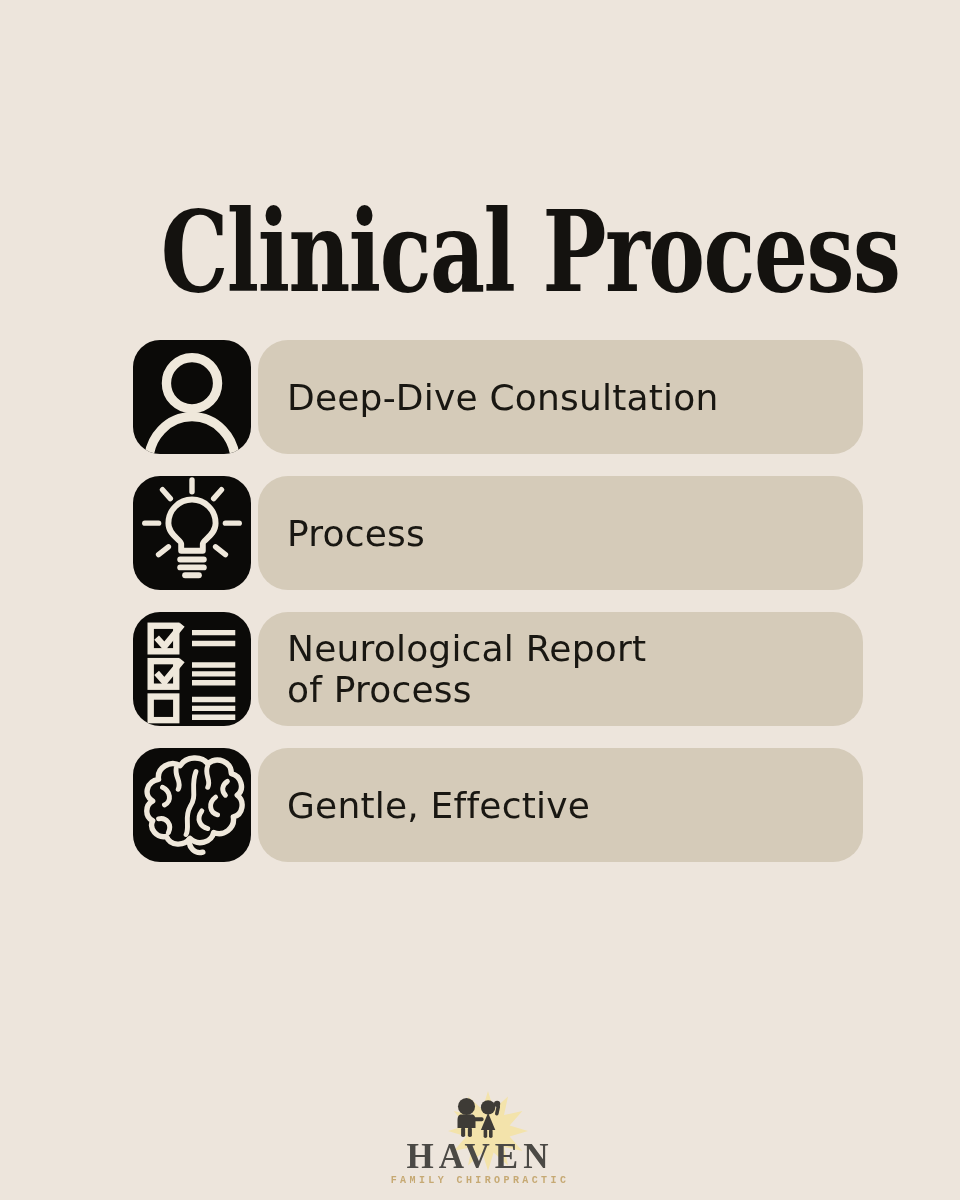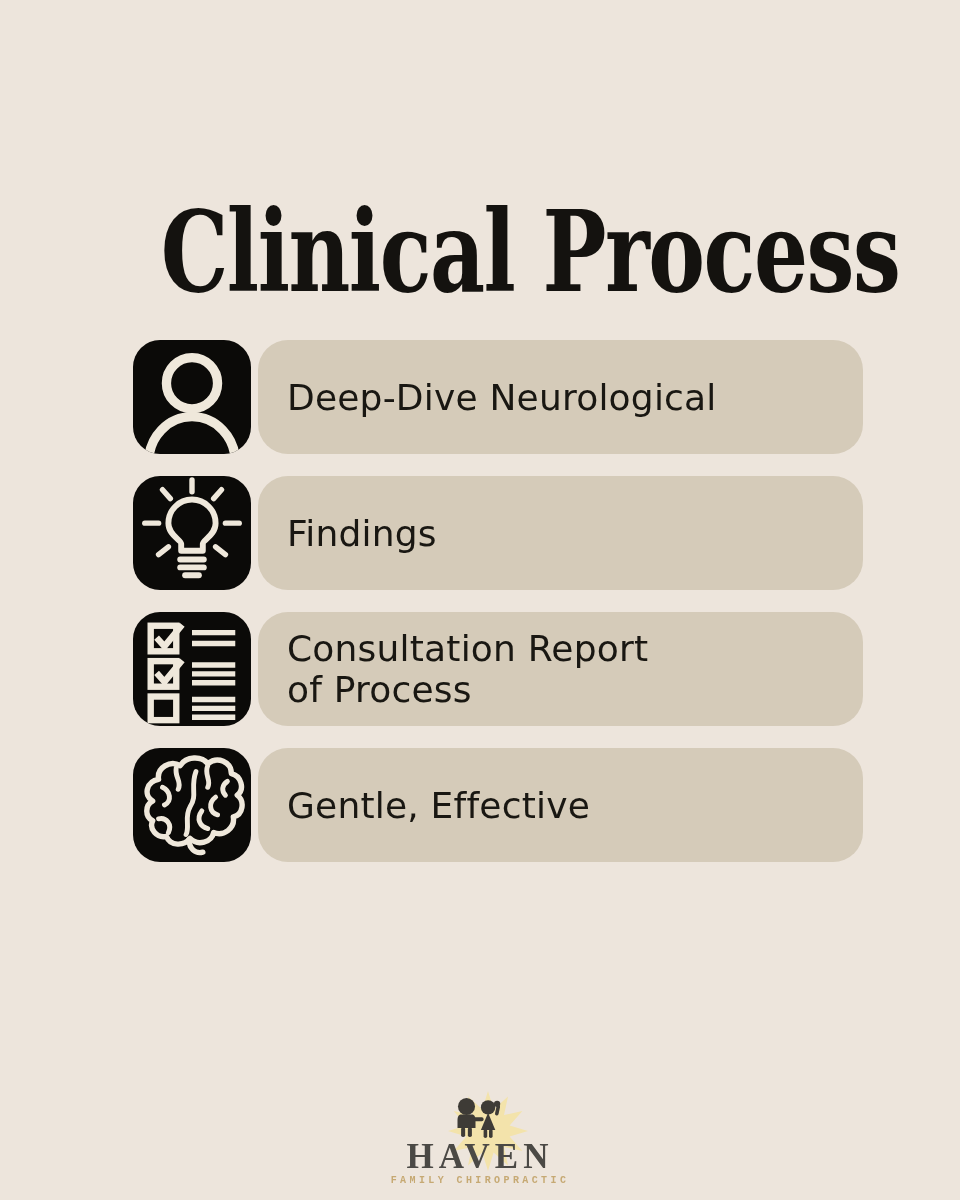--- a/index.html
+++ b/index.html
@@ -153,21 +153,21 @@
     <div class="row">
       <div class="icon-box">
         <svg viewBox="0 0 120 120" preserveAspectRatio="xMidYMid slice">
           <g fill="none" stroke="#EFE8DB" stroke-width="9.5">
             <circle cx="60" cy="46" r="26"></circle>
             <path d="M16,126 A44,46 0 0 1 104,126"></path>
           </g>
         </svg>
       </div>
       <div class="pill">
-        <span class="line">Deep-Dive Neurological</span>
+        <span class="line">Deep-Dive Consultation</span>
       </div>
     </div>
 
     <div class="row">
       <div class="icon-box">
         <svg viewBox="0 0 120 120" preserveAspectRatio="xMidYMid slice">
           <g fill="none" stroke="#EFE8DB" stroke-width="6" stroke-linecap="round" stroke-linejoin="round">
             <path d="M49,78 L49,71 C49,67 36,62 36,50 A24,24 0 1 1 84,50 C84,62 71,67 71,71 L71,78 Z"></path>
             <path d="M48,87 L72,87"></path>
             <path d="M48,95 L72,95"></path>
@@ -176,21 +176,21 @@
             <path d="M30,16 L38,25" stroke-width="5.5"></path>
             <path d="M90,16 L82,25" stroke-width="5.5"></path>
             <path d="M12,50 L26,50" stroke-width="5.5"></path>
             <path d="M108,50 L94,50" stroke-width="5.5"></path>
             <path d="M26,82 L36,74" stroke-width="5.5"></path>
             <path d="M94,82 L84,74" stroke-width="5.5"></path>
           </g>
         </svg>
       </div>
       <div class="pill">
-        <span class="line">Findings</span>
+        <span class="line">Process</span>
       </div>
     </div>
 
 
     <div class="row">
       <div class="icon-box">
         <svg viewBox="0 0 120 120" preserveAspectRatio="xMidYMid slice">
           <g fill="none" stroke="#EFE8DB" stroke-width="6.5" stroke-linejoin="miter">
             <rect x="18" y="16" width="26" height="26"></rect>
             <path d="M24,28 L32,37 L50,15"></path>
@@ -204,21 +204,21 @@
                 <path d="M60,65 L104,65"></path>
                 <path d="M60,74 L104,74"></path>
               <path d="M60,91 L104,91"></path>
                 <path d="M60,100 L104,100"></path>
                 <path d="M60,109 L104,109"></path>
             </g>
           </g>
         </svg>
       </div>
       <div class="pill">
-        <span class="line">Consultation Report</span>
+        <span class="line">Neurological Report</span>
           <span class="line">of Process</span>
       </div>
     </div>
 
     <div class="row">
       <div class="icon-box">
         <svg viewBox="0 0 120 120" preserveAspectRatio="xMidYMid slice">
           <g fill="none" stroke="#EFE8DB" stroke-width="5.5" stroke-linecap="round" stroke-linejoin="round">
             <path d="M20,56 C10,50 14,36 26,34 C24,22 38,14 48,20 C54,10 70,10 76,18 C86,10 100,16 100,28 C110,30 114,44 106,50 C114,56 112,70 102,72 C104,84 92,92 82,88 C80,98 66,102 58,94 C52,102 38,102 34,92 C24,94 16,84 20,76 C12,72 12,60 20,56 Z"></path>
             <path d="M57,95 C57,104 63,110 71,108"></path>

